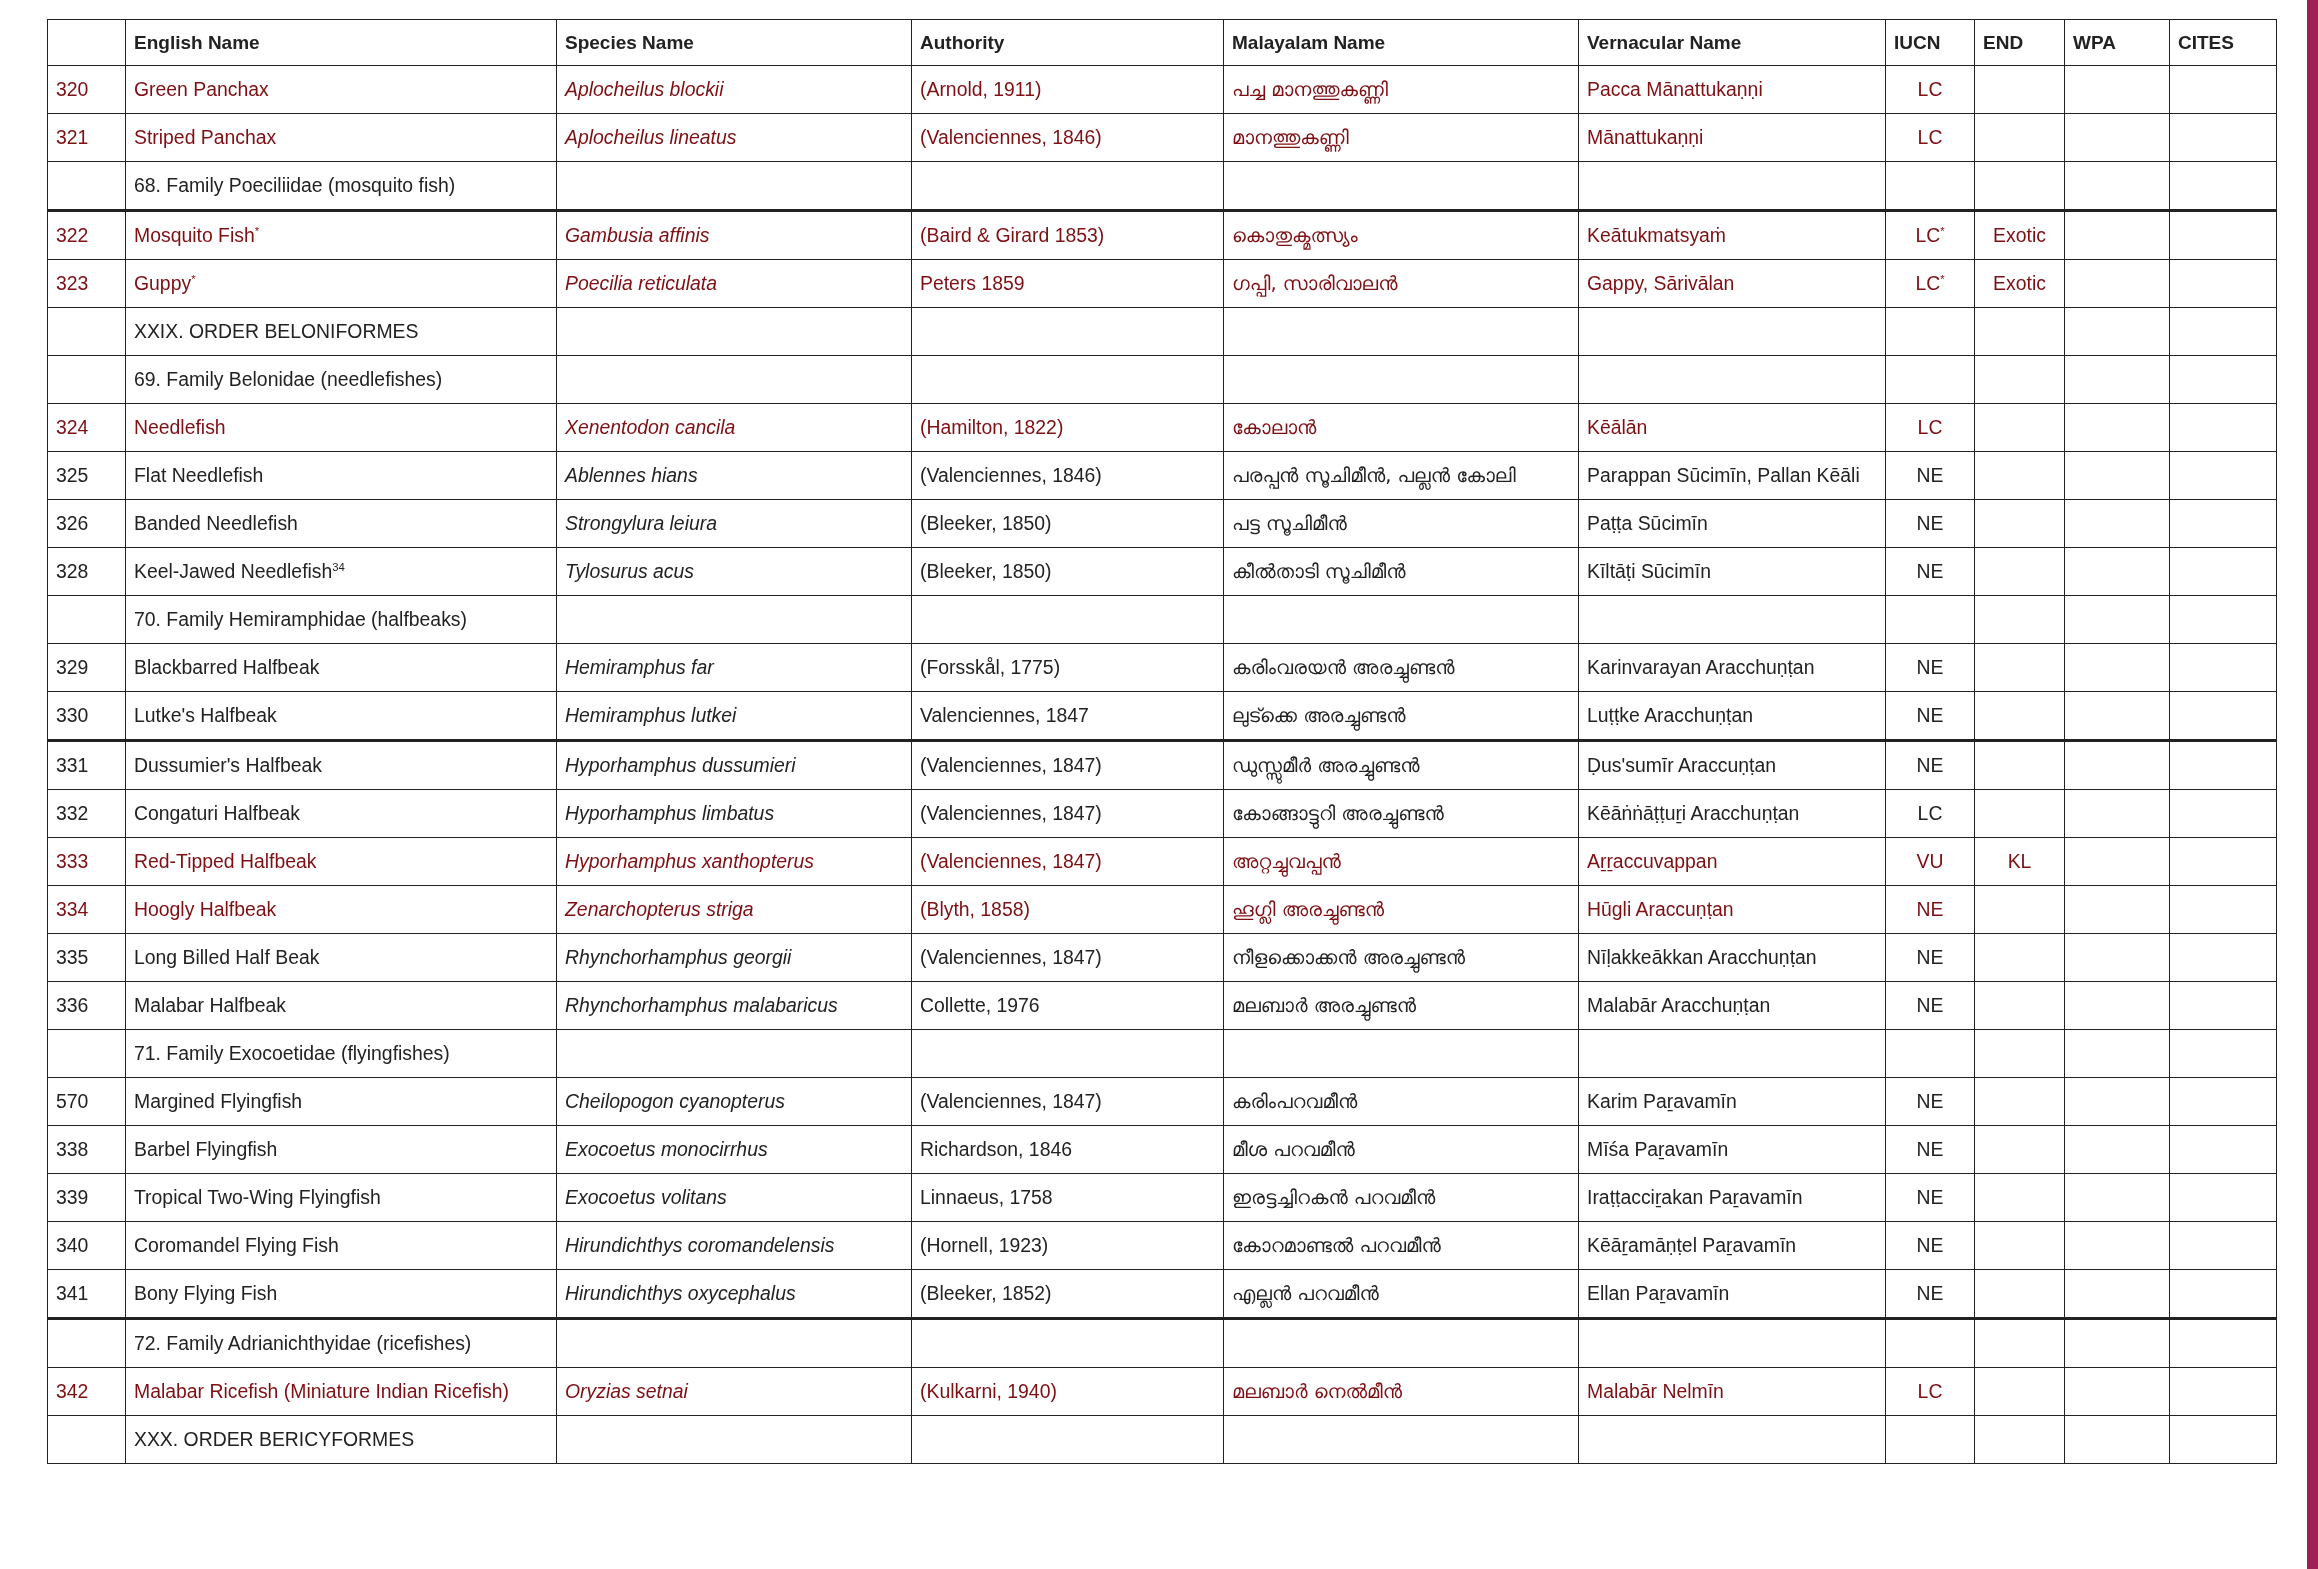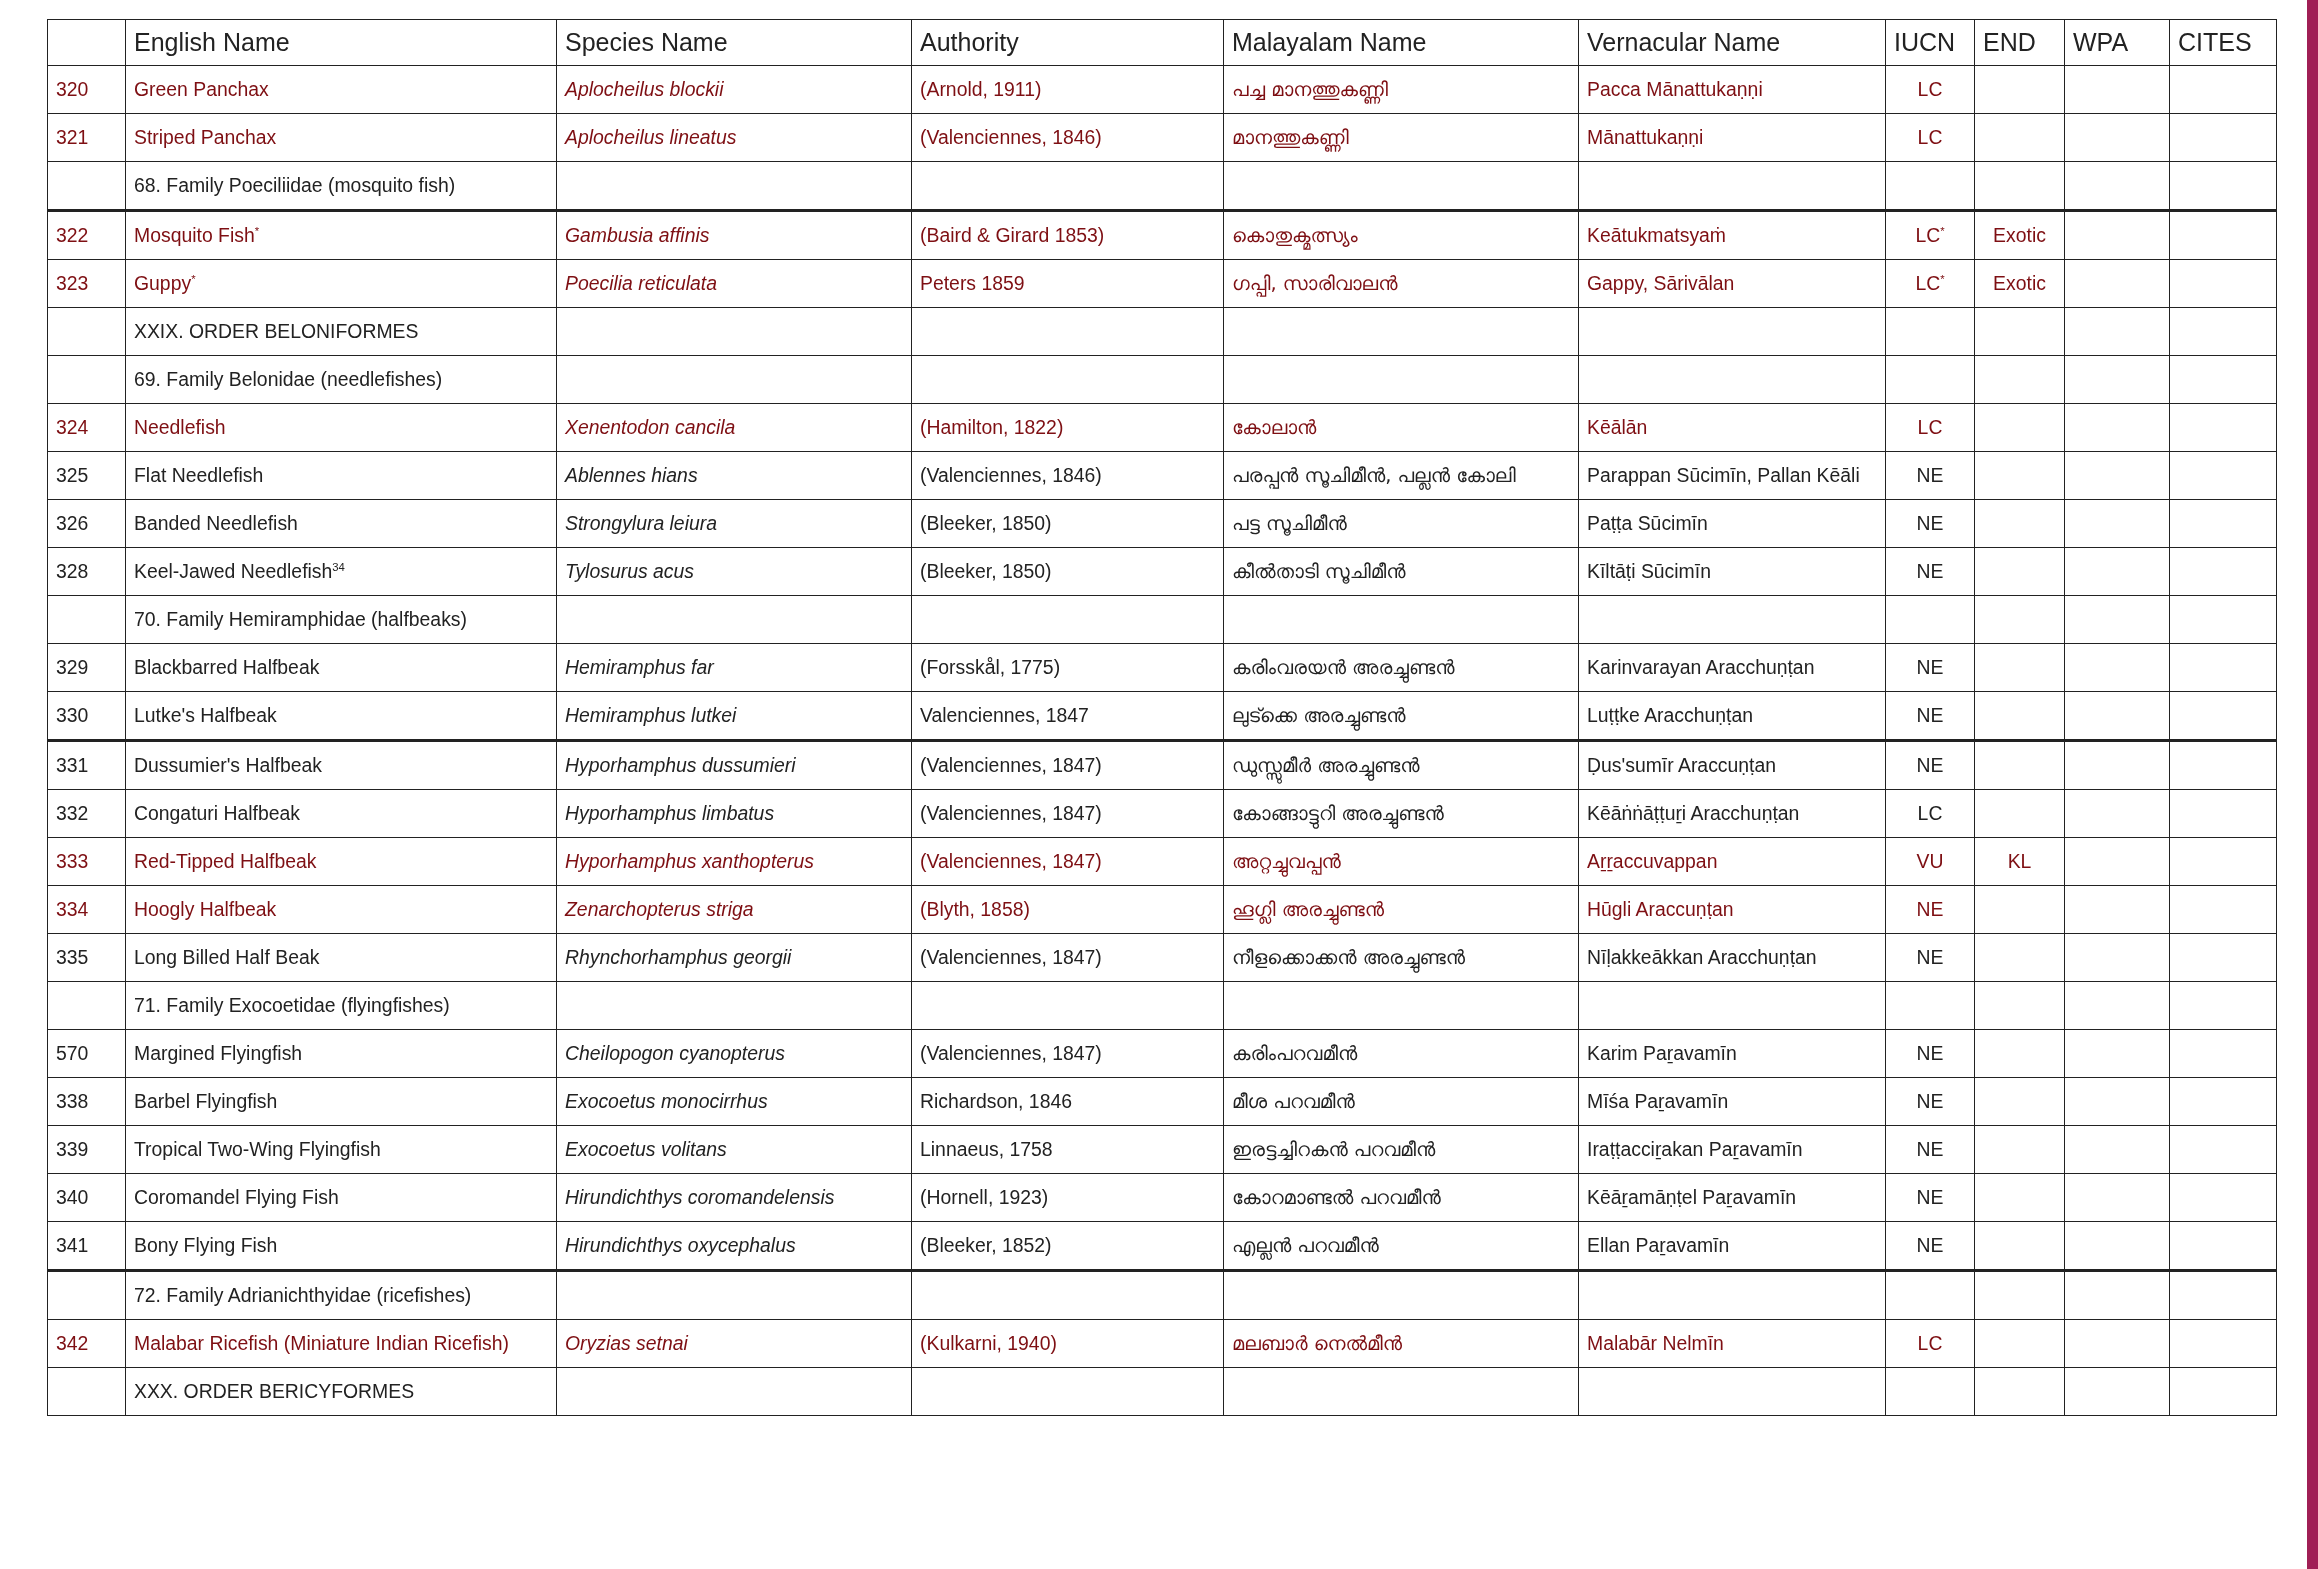--- a/index.html
+++ b/index.html
@@ -1,20 +1,20 @@
 <!DOCTYPE html>
 <html style="font-size:13px"><head>
 <meta charset="utf-8">
 <style>
   html, body { margin: 0; padding: 0; background: #ffffff; }
   body { width: 2319px; height: 1569px; position: relative; overflow: hidden; font-family: "Liberation Sans", "DejaVu Sans", sans-serif; }
   .sidebar { position: absolute; left: 2307px; top: 0; width: 12px; height: 1569px; background: #a01f55; }
   table.fish { position: absolute; left: 47px; top: 19.4px; border-collapse: collapse; table-layout: fixed; width: 2228px; }
   table.fish td, table.fish th { border: 1.6px solid #222; padding: 0 8px; font-size: 19.4px; color: #222; white-space: nowrap; overflow: hidden; vertical-align: middle; }
-  table.fish th { height: 45px; font-weight: normal; text-align: left; font-size: 25px; }
+  table.fish th { height: 45px; font-weight: bold; text-align: left; font-size: 19px; }
   table.fish td { height: 47px; }
   th.c, td.c { text-align: center; }
   td.num { }
   td.sp { font-style: italic; }
   td.ml { font-size: 15.3px; font-family: "DejaVu Sans", sans-serif; }
   tr.hl td { color: #7e0f13; }
   tr.order td.en { font-weight: normal; }
   tr.thick td { border-top-width: 3.2px; }
   sup { font-size: 11.3px; line-height: 0; }
 </style>
@@ -292,20 +292,32 @@
     <td class="sp">Rhynchorhamphus georgii</td>
     <td>(Valenciennes, 1847)</td>
     <td class="ml">നീളക്കൊക്കൻ അരച്ചുണ്ടൻ</td>
     <td>Nīḷakkeākkan Aracchuṇṭan</td>
     <td class="c"><span>NE</span><sup></sup></td>
     <td class="c"></td>
     <td class="c"></td>
     <td class="c"></td>
   </tr>
 
+  <tr>
+    <td class="num">336</td>
+    <td class="en"><span>Malabar Halfbeak</span><sup></sup></td>
+    <td class="sp">Rhynchorhamphus malabaricus</td>
+    <td>Collette, 1976</td>
+    <td class="ml">മലബാർ അരച്ചുണ്ടൻ</td>
+    <td>Malabār Aracchuṇṭan</td>
+    <td class="c"><span>NE</span><sup></sup></td>
+    <td class="c"></td>
+    <td class="c"></td>
+    <td class="c"></td>
+  </tr>
 
   <tr>
     <td class="num"></td>
     <td class="en"><span>71. Family Exocoetidae (flyingfishes)</span><sup></sup></td>
     <td class="sp"></td>
     <td></td>
     <td class="ml"></td>
     <td></td>
     <td class="c"><span></span><sup></sup></td>
     <td class="c"></td>

